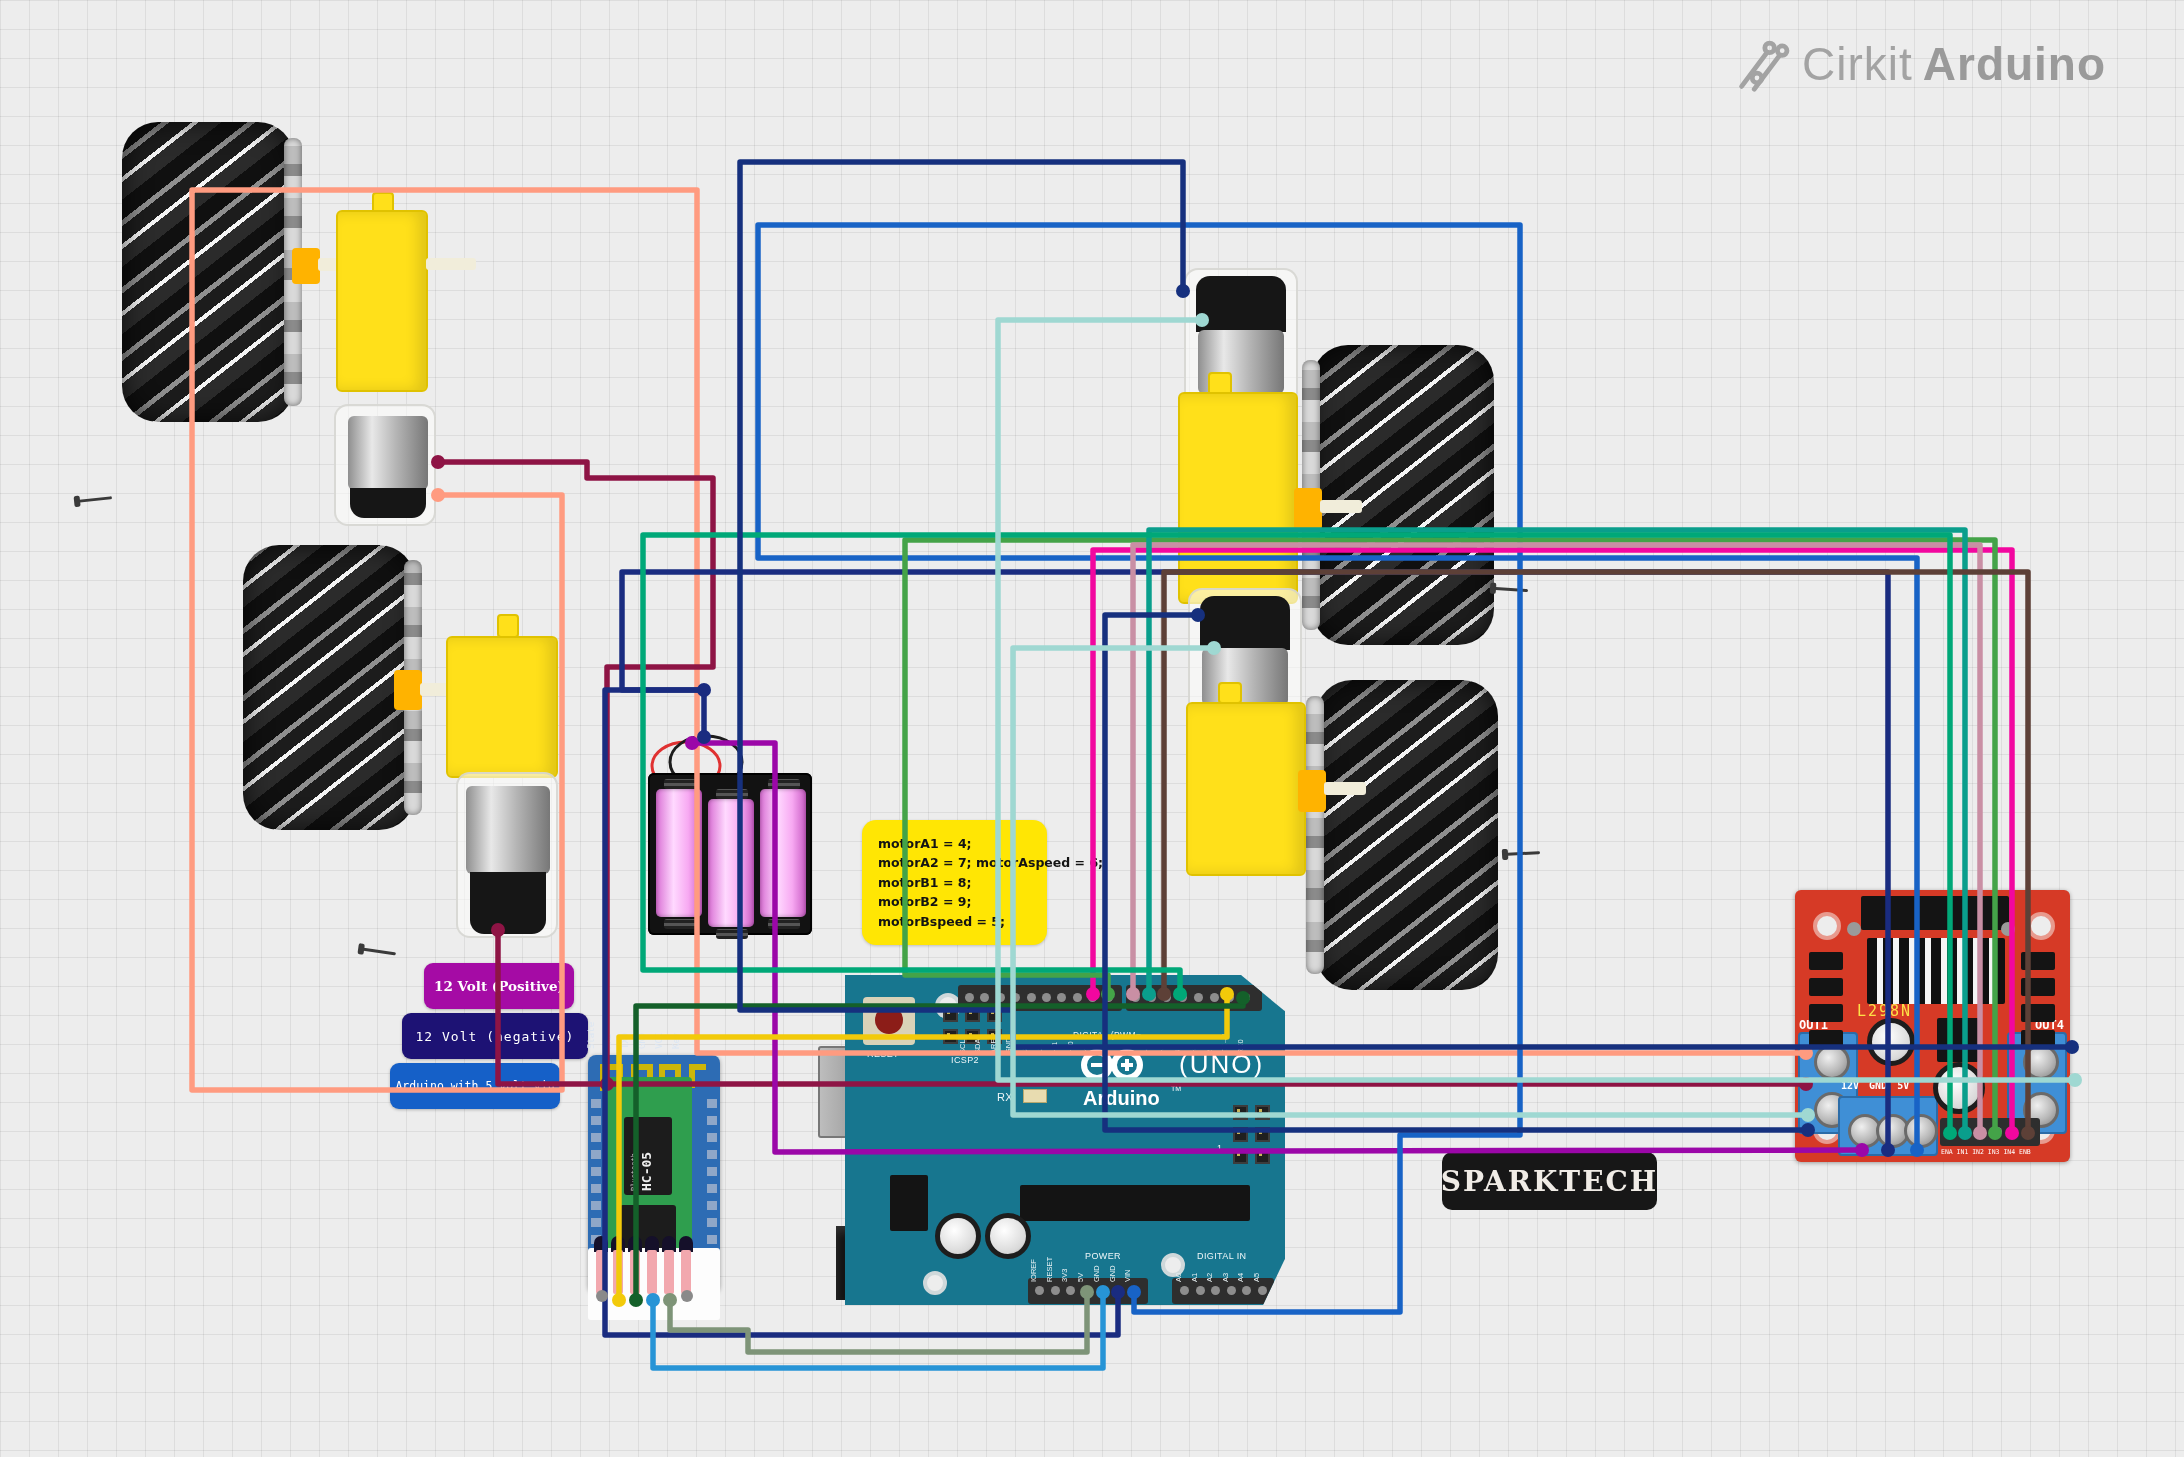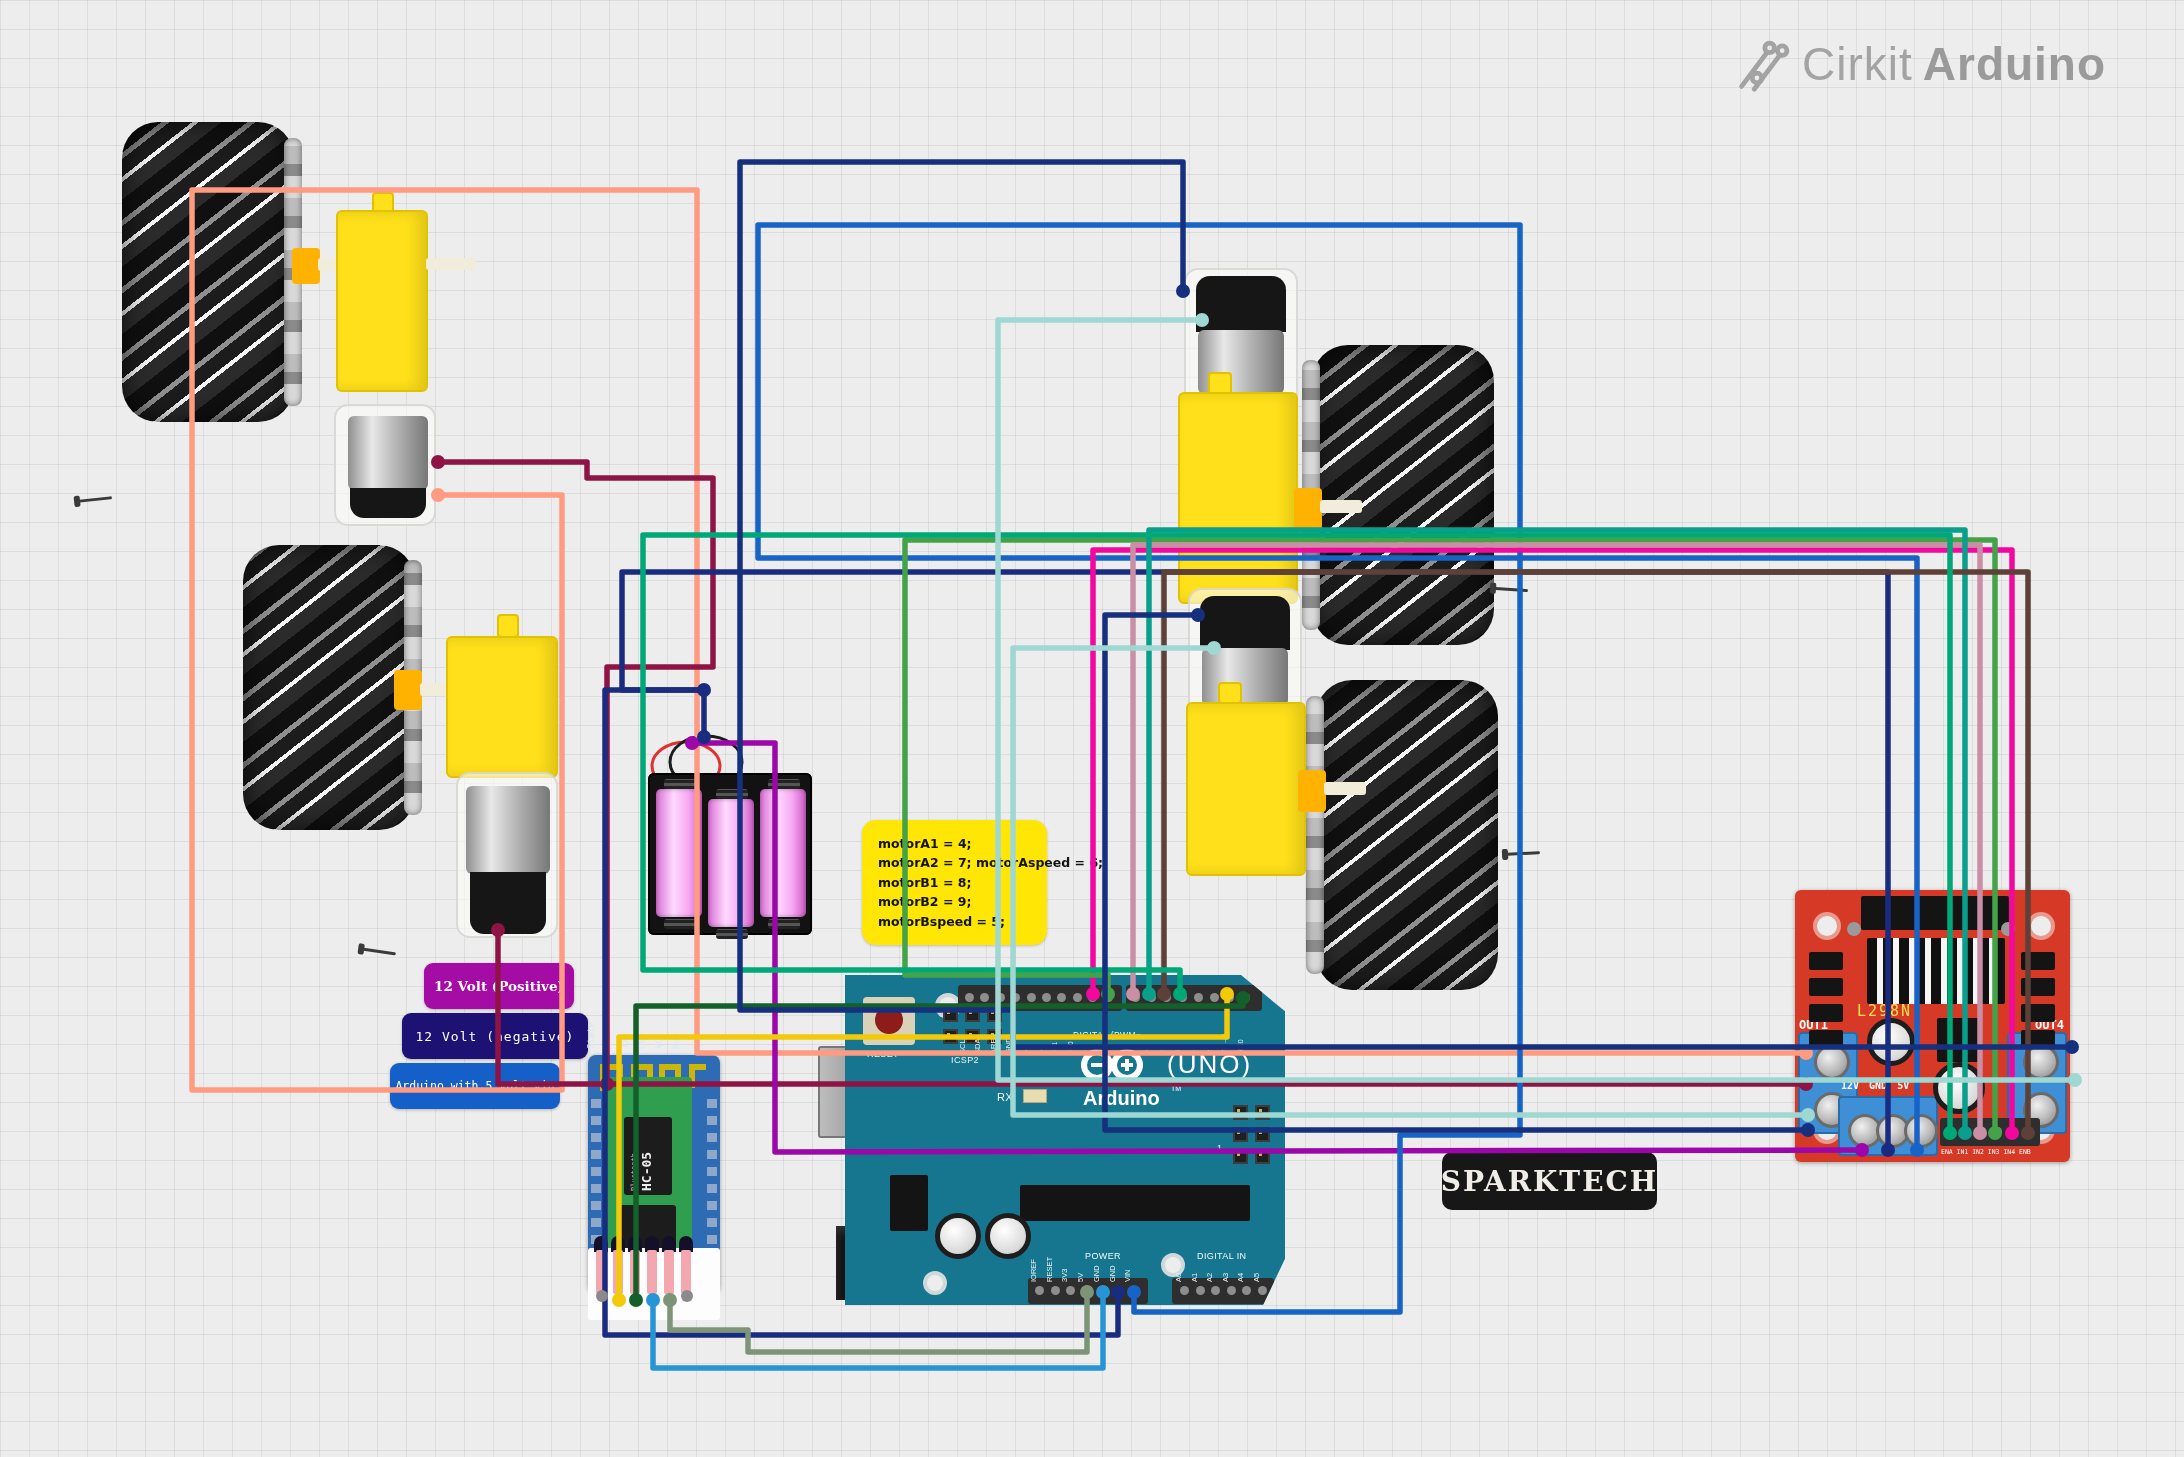--- a/index.html
+++ b/index.html
@@ -263,21 +263,21 @@
       <div class="abs silk" style="left:106px;top:80px;">ICSP2</div>
 
       <div class="abs" style="left:230px;top:72px;color:#fff;">
         <svg width="84" height="36" viewBox="0 0 84 36">
           <circle cx="22" cy="18" r="13" fill="none" stroke="#fff" stroke-width="6"></circle>
           <circle cx="52" cy="18" r="13" fill="none" stroke="#fff" stroke-width="6"></circle>
           <rect x="16" y="16" width="12" height="4" fill="#fff"></rect>
           <rect x="46" y="16" width="12" height="4" fill="#fff"></rect>
             <rect x="50" y="12" width="4" height="12" fill="#fff"></rect>
         </svg>
-        <span style="position:absolute;left:92px;top:2px;font-size:26px;letter-spacing:2px;text-align:center;">(UNO)</span>
+        <span style="position:absolute;left:104px;top:2px;font-size:26px;letter-spacing:2px;text-align:center;">(UNO)</span>
         <span style="position:absolute;left:8px;top:40px;font-size:20px;font-weight:bold;">Arduino</span>
         <span style="position:absolute;left:96px;top:38px;font-size:7px;">TM</span>
       </div>
       <div class="abs silk" style="left:152px;top:116px;font-size:11px;">RX</div>
       <div class="abs" style="left:178px;top:114px;width:24px;height:14px;background:#e8dcb0;border:1px solid #b7a96f;"></div>
 
       <div class="abs" id="icsp1" style="left:388px;top:130px;width:46px;height:64px;">
           <div class="icsppad" style="left: 0px; top: 0px;">
             <i></i>
           </div>

